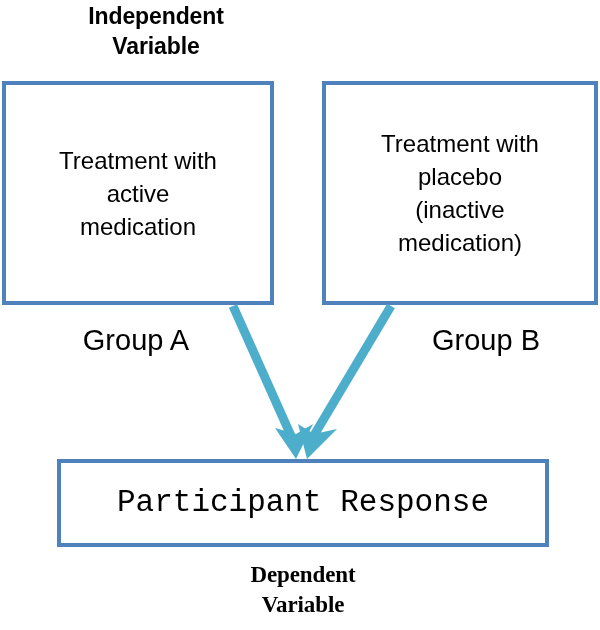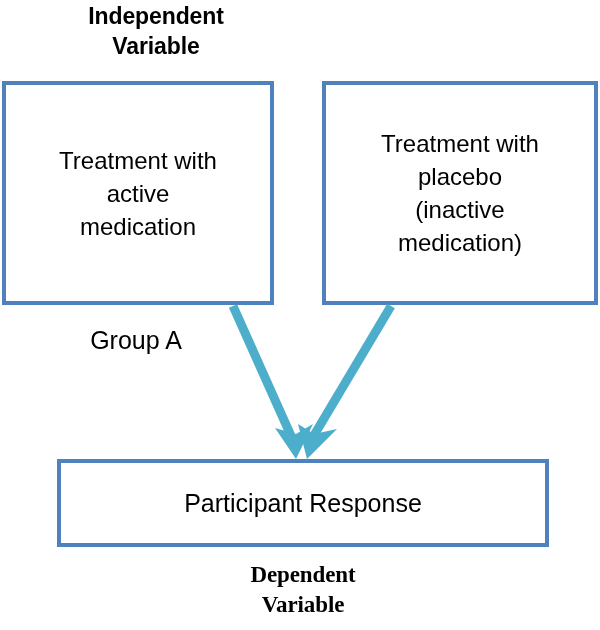--- a/index.html
+++ b/index.html
@@ -83,29 +83,30 @@
 
   .node-text {
     text-align: center;
     font-size: 24px;
     line-height: 33px;
     white-space: pre-line;
     padding: 0 8px;
   }
 
   #box-response .node-text {
-    font-size: 25px;
+    font-size: 31px;
     line-height: 28px;
+    font-family: Liberation Mono, monospace;
   }
 
   
   .group-label {
     position: absolute;
     text-align: center;
-    font-size: 25px;
+    font-size: 29px;
     line-height: 28px;
     white-space: nowrap;
   }
 
   #group-a {
     left: 40px;
     top: 326px;
     width: 192px;
   }
 
@@ -141,20 +142,21 @@
 
   <div class="node-box" id="box-placebo">
     <div class="node-text">Treatment with
 placebo
 (inactive
 medication)</div>
   </div>
 
   <div class="group-label" id="group-a">Group A</div>
 
+  <div class="group-label" id="group-b">Group B</div>
 
   <svg id="arrow-layer" viewBox="0 0 600 630" width="600" height="630">
     <g>
       <path d="M 233 306 L 292 438" stroke="#4daecb" stroke-width="9" fill="none" stroke-linecap="butt"></path>
       <path d="M 296 459 L 275 428 L 296 434 L 313 424 Z" fill="#4daecb"></path>
     </g>
     <g>
       <path d="M 391 306 L 313 437" stroke="#4daecb" stroke-width="9" fill="none" stroke-linecap="butt"></path>
       <path d="M 307 459 L 298 424 L 314 434 L 337 429 Z" fill="#4daecb"></path>
     </g>

